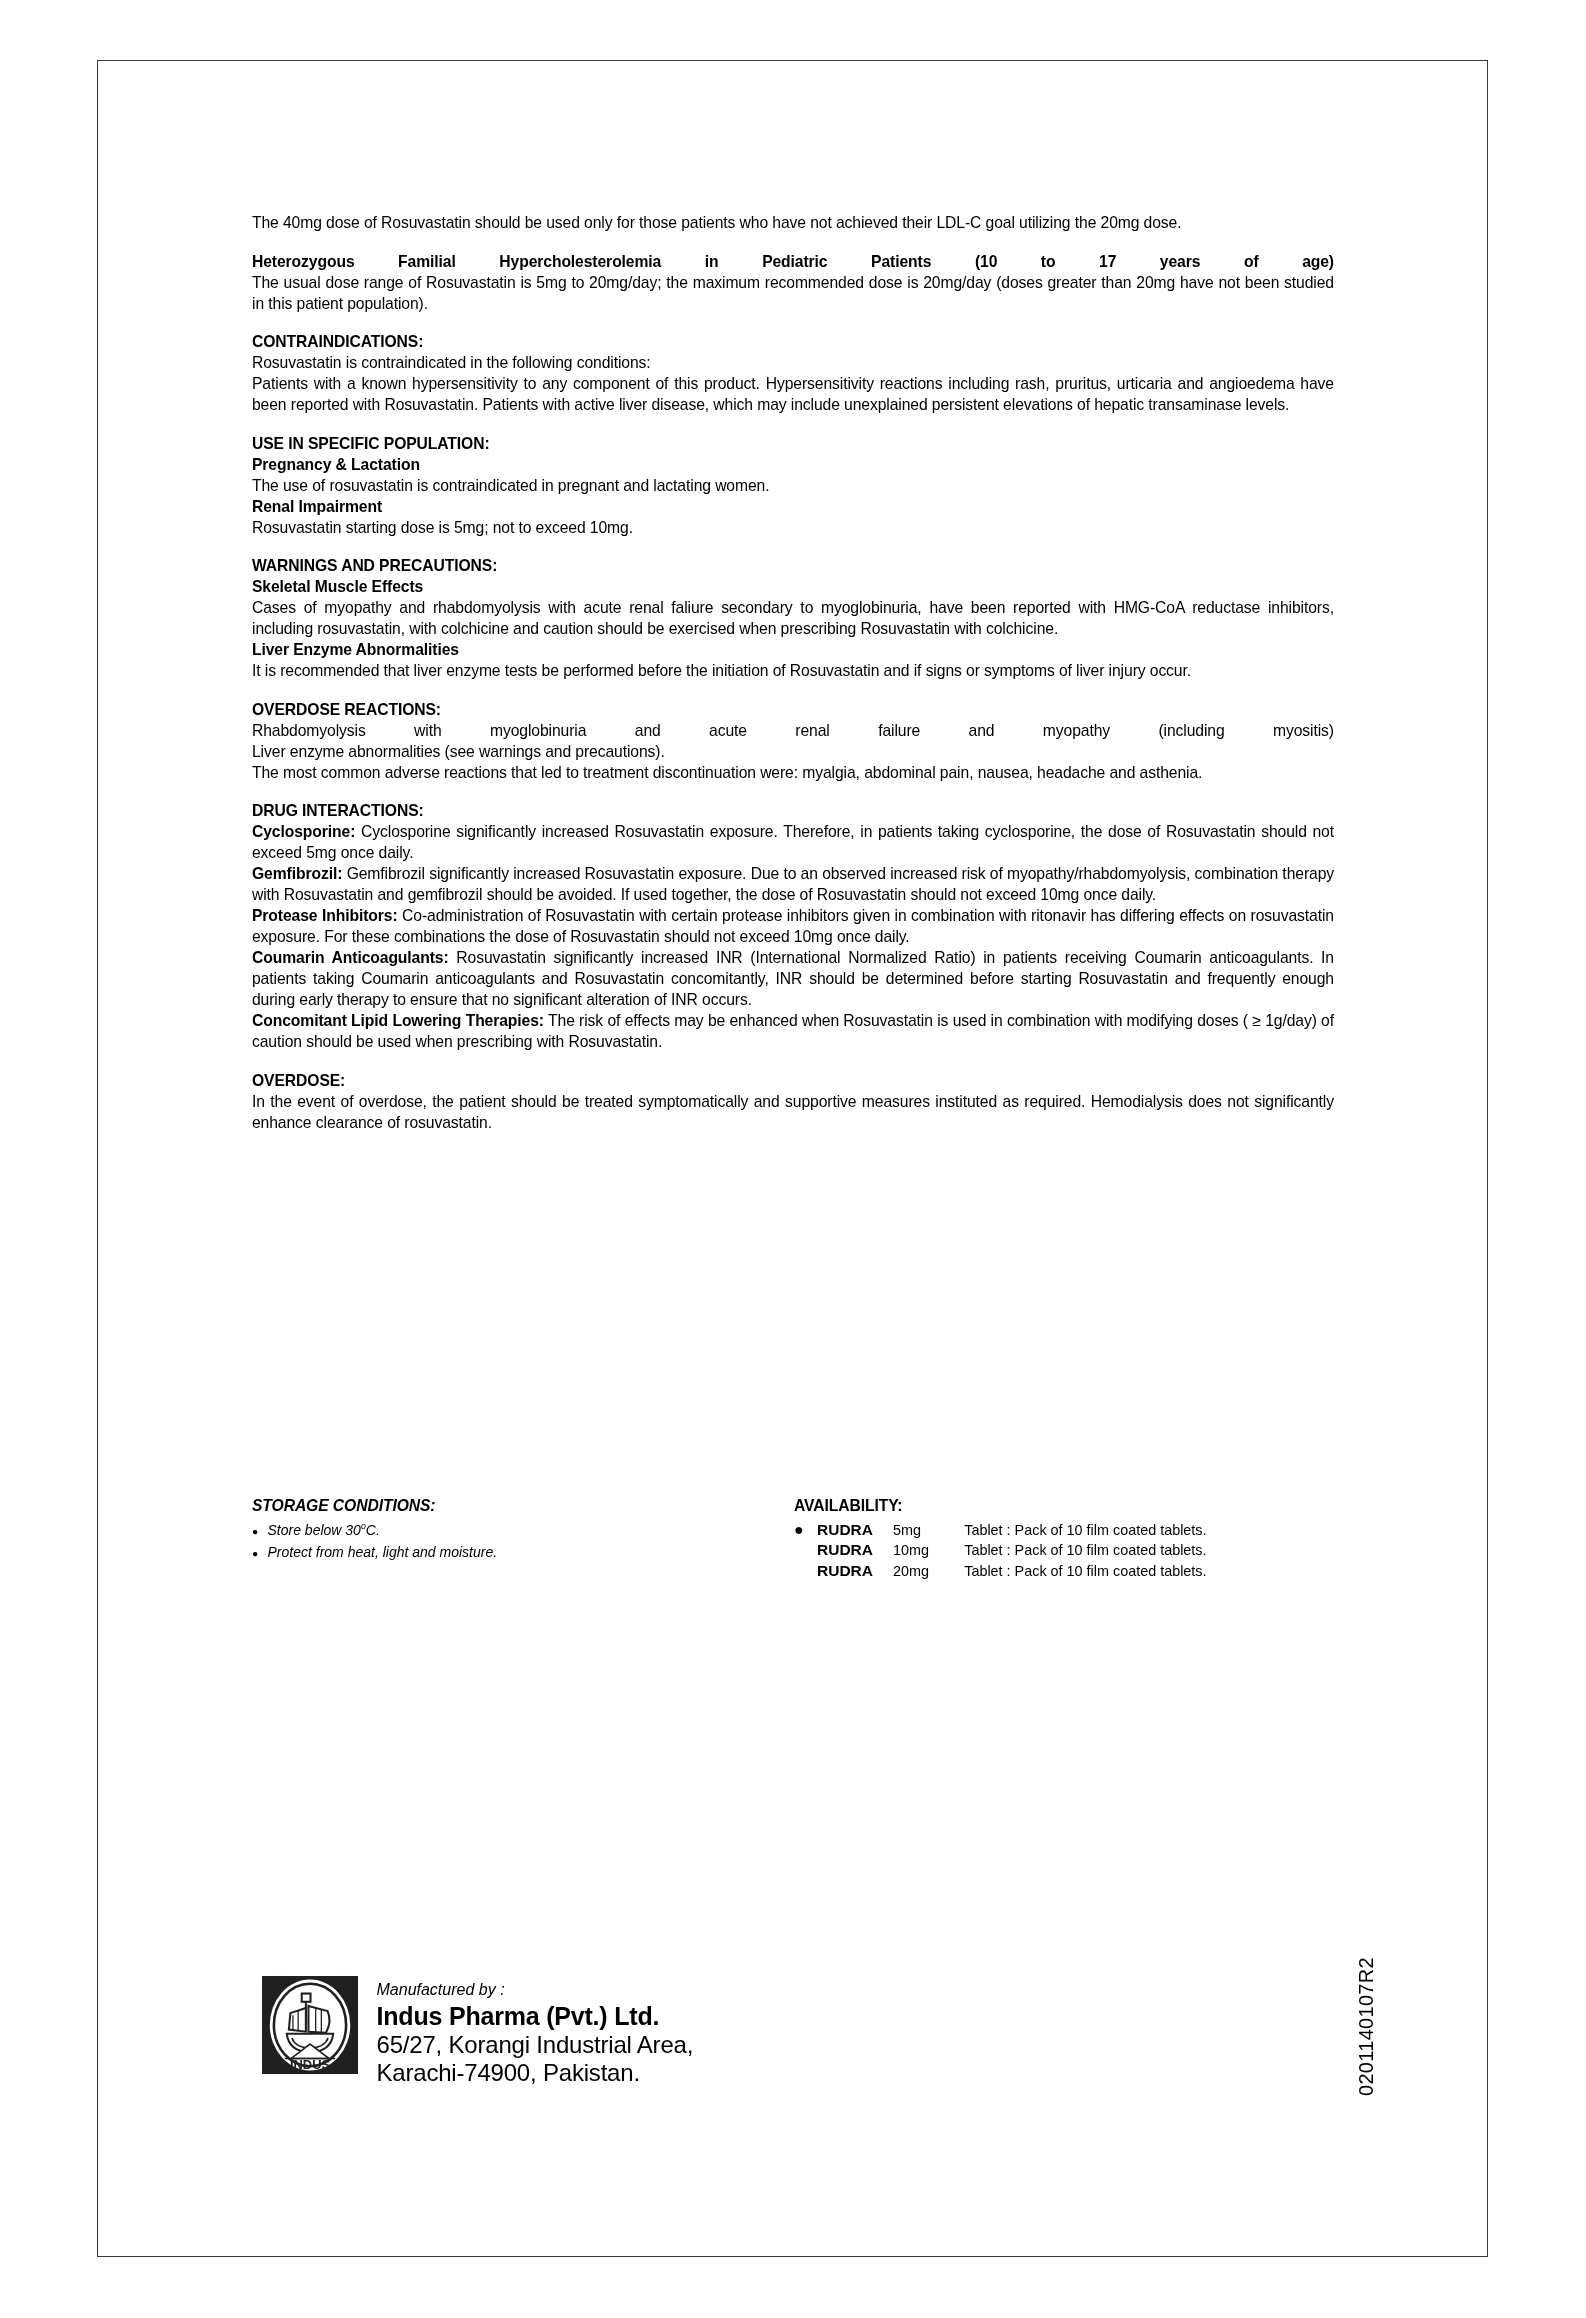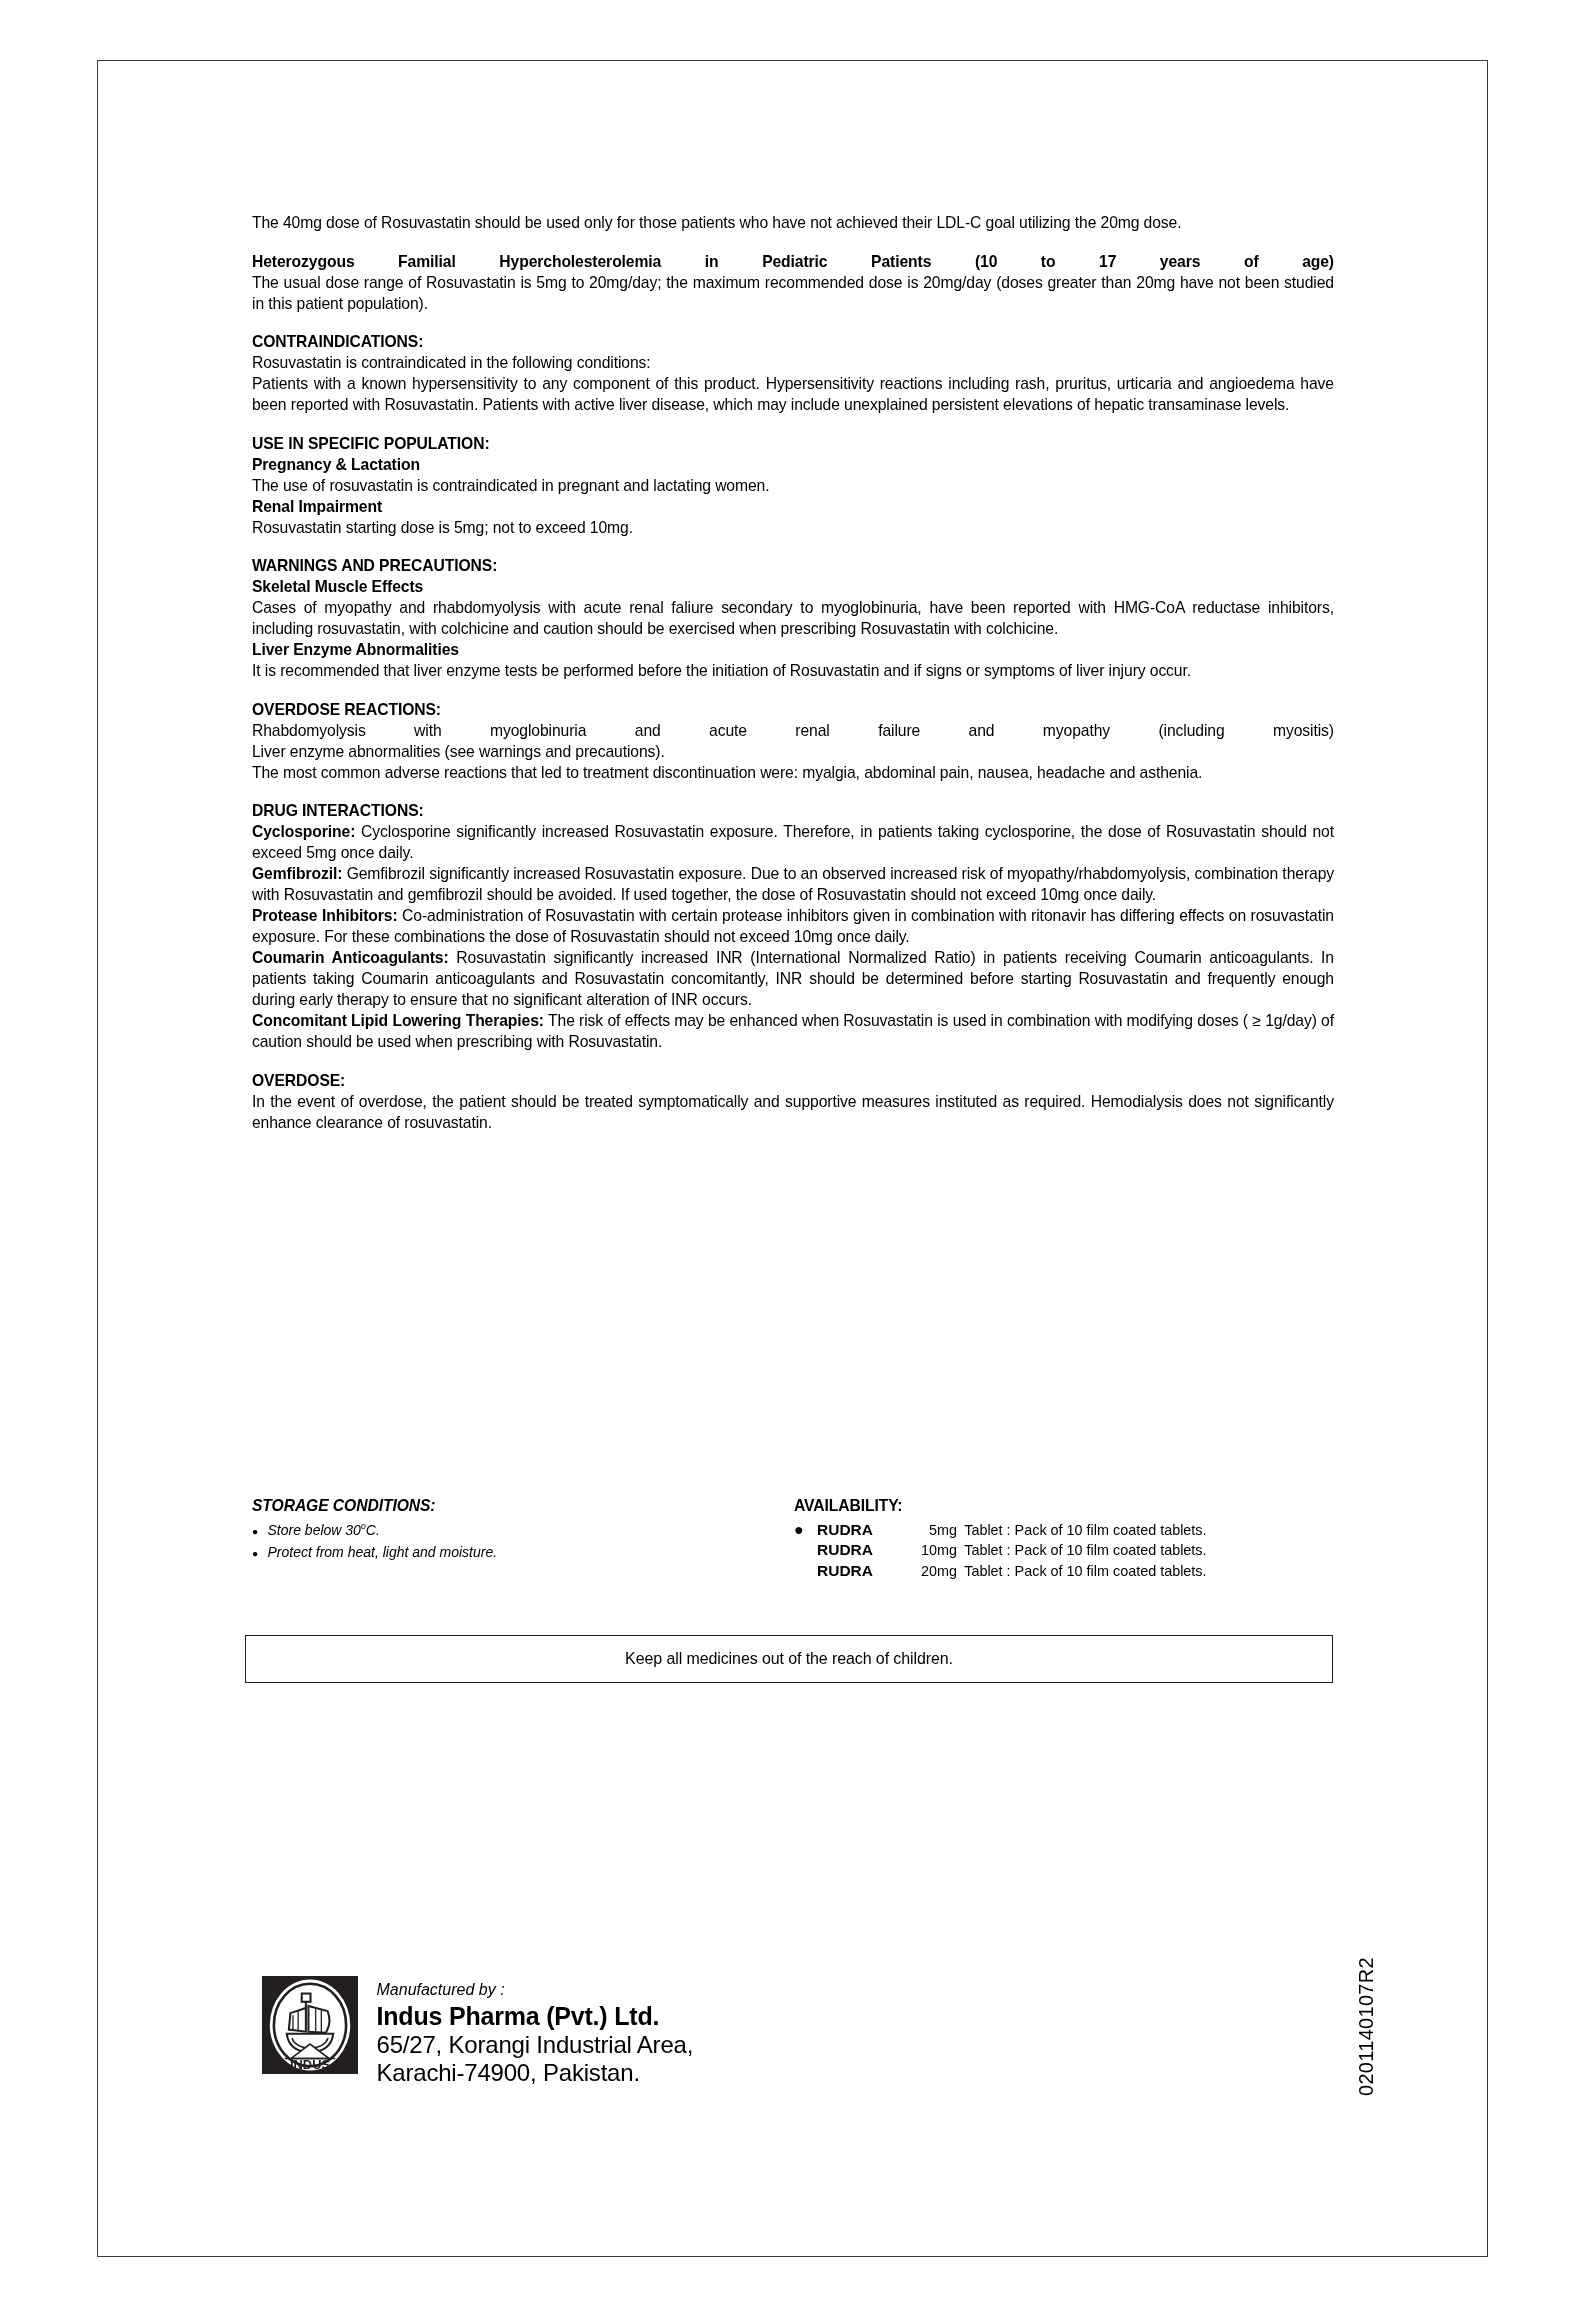--- a/index.html
+++ b/index.html
@@ -118,21 +118,20 @@
     flex: 0 0 23px;
     font-size: 16px;
   }
   .avail-brand {
     flex: 0 0 76px;
     font-weight: bold;
     font-size: 15.5px;
   }
   .avail-dose {
     flex: 0 0 64px;
-    text-align: right;
     padding-right: 7.2px;
   }
   .avail-desc { flex: 1; }
 
   
   #reach-box {
     position: absolute;
     left: 245px;
     top: 1635px;
     width: 1088px;
@@ -317,23 +316,20 @@
 
       <div class="avail-row">
         <span class="avail-bullet"></span>
         <span class="avail-brand">RUDRA</span>
         <span class="avail-dose">20mg</span>
         <span class="avail-desc">Tablet  :  Pack of 10 film coated tablets.</span>
       </div>
     </div>
   </div>
 
-  <div id="reach-box">
-    <span class="txt">Keep all medicines out of the reach of children.</span>
-  </div>
 
   <div id="mfg">
 
     <div id="logo">
       <svg width="96" height="98" viewBox="0 0 186 190">
 
         <ellipse cx="93" cy="95" rx="78" ry="88" fill="#ffffff"></ellipse>
 
         <ellipse cx="93" cy="95" rx="70" ry="80" fill="none" stroke="#231f20" stroke-width="5"></ellipse>
 

